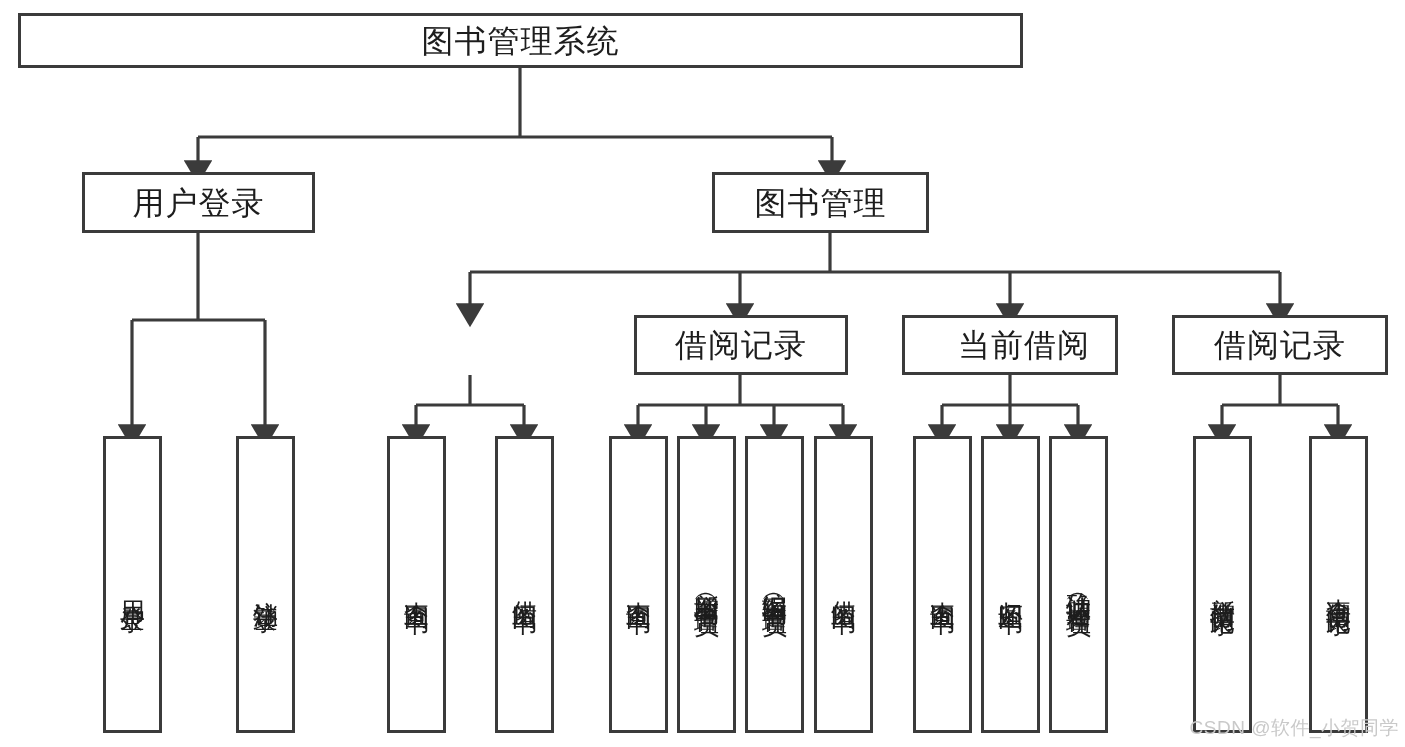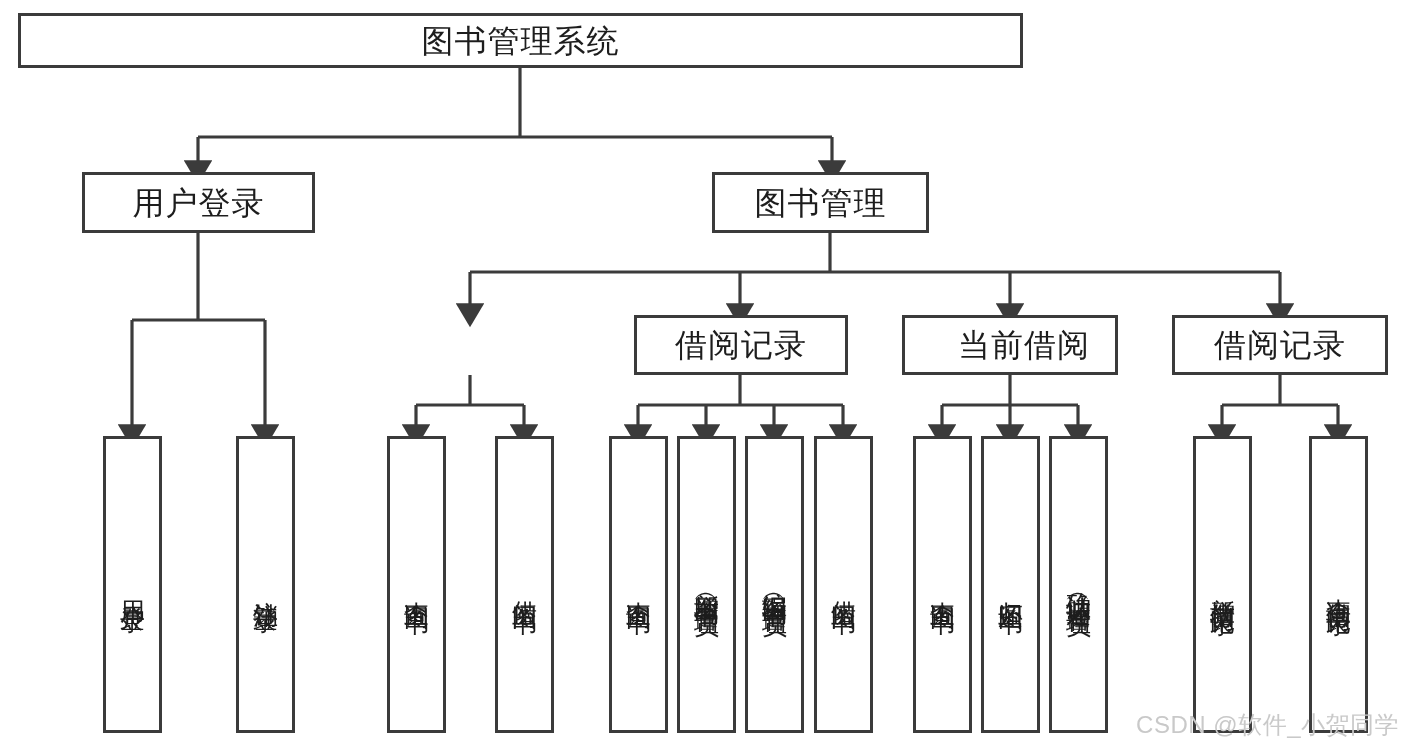--- a/index.html
+++ b/index.html
@@ -64,21 +64,21 @@
     top: 0;
     width: 1405px;
     height: 747px;
     pointer-events: none;
   }
   .watermark {
     position: absolute;
     right: 6px;
     bottom: 6px;
     color: #c9c9c9;
-    font-size: 24px;
+    font-size: 19px;
     white-space: nowrap;
     letter-spacing: 0.5px;
   }
 </style>
 </head>
 <body>
 
 <div id="diagram-root">
 
   <svg class="edges" viewBox="0 0 1405 747" xmlns="http://www.w3.org/2000/svg">

